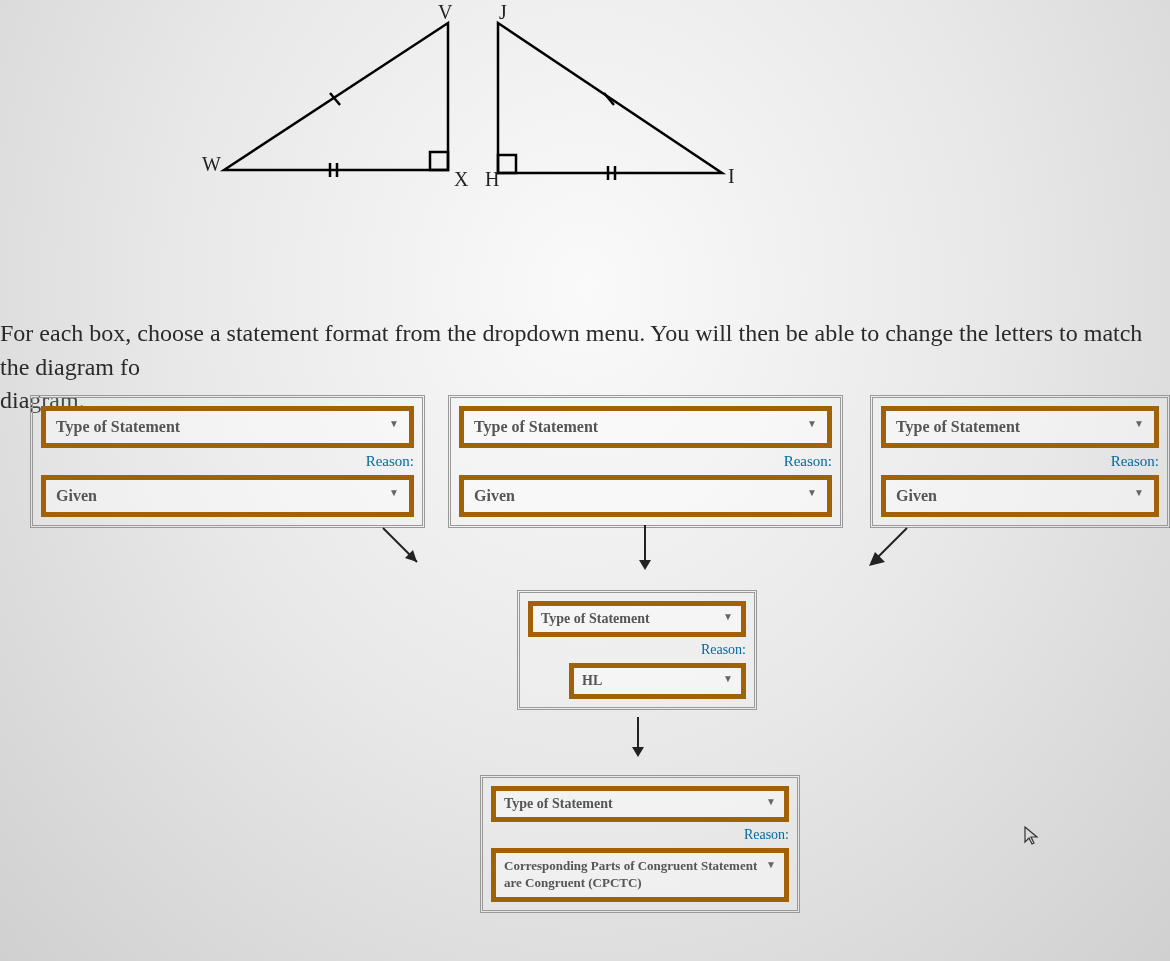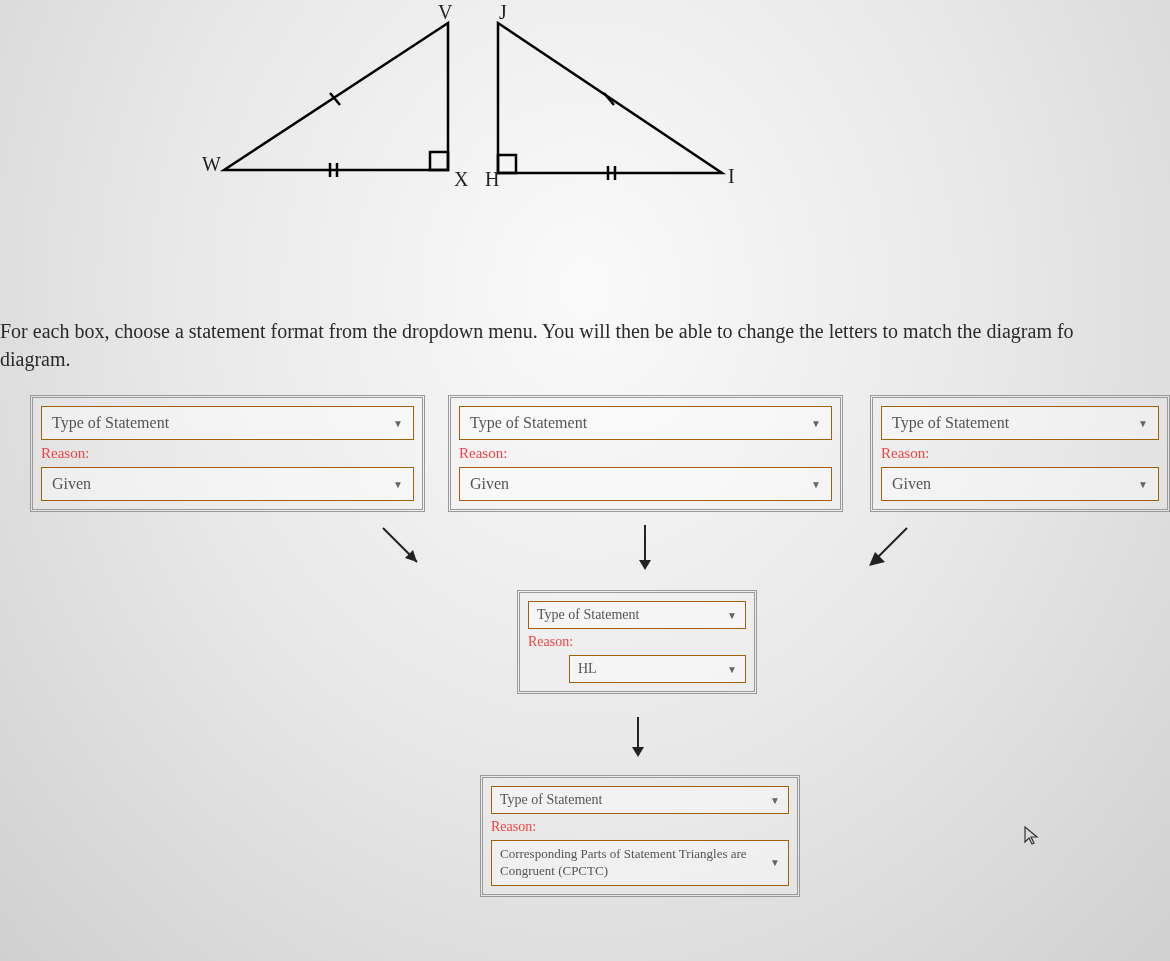--- a/index.html
+++ b/index.html
@@ -17,50 +17,51 @@
     top: 5px;
     left: 0;
     width: 100%;
     height: 200px;
   }
   .instruction {
     position: absolute;
     top: 317px;
     left: 0;
     width: 1170px;
-    font-size: 20px;
+    font-size: 24px;
     color: #2a2a2a;
     line-height: 1.4;
   }
   .proof-box {
     position: absolute;
     border: 3px double #999;
     background: rgba(255,255,255,0.15);
     padding: 8px;
   }
   .dropdown {
-    border: 1px solid #a16207;
+    border: 5px solid #a16207;
     background: rgba(255,255,255,0.4);
     padding: 7px 10px;
     font-family: Georgia, serif;
     font-size: 16px;
     color: #555;
     display: flex;
     justify-content: space-between;
-    align-items: center;
+    align-items: flex-start;
     cursor: pointer;
+    font-weight: bold;
   }
   .dropdown .caret {
     font-size: 10px;
     color: #666;
   }
   .reason-label {
-    text-align: left;
+    text-align: right;
     font-size: 15px;
-    color: #ef4444;
+    color: #0369a1;
     padding: 5px 0;
   }
   .arrow-svg { position: absolute; }
   .cursor-icon {
     position: absolute;
     left: 1024px;
     top: 826px;
     font-size: 18px;
     color: #444;
   }
@@ -178,21 +179,21 @@
   <polygon points="20,45 14,35 26,35" fill="#222"></polygon>
 </svg>
 
 <div class="proof-box" style="left:480px; top:775px; width:320px;">
   <div class="dropdown" style="font-size:14px; padding:5px 8px;">
     <span>Type of Statement</span>
       <span class="caret">▼</span>
   </div>
   <div class="reason-label" style="font-size:14px;">Reason:</div>
   <div class="dropdown" style="font-size:13px; padding:5px 8px; line-height:1.3;">
-    <span>Corresponding Parts of Statement Triangles are Congruent (CPCTC)</span>
+    <span>Corresponding Parts of Congruent Statement are Congruent (CPCTC)</span>
       <span class="caret">▼</span>
   </div>
 </div>
 
 <div class="cursor-icon">
   <svg width="16" height="20">
       <path d="M1 1 L1 16 L5 12 L8 18 L10 17 L7 11 L13 11 Z" fill="none" stroke="#333" stroke-width="1.2"></path>
     </svg>
 </div>
 

